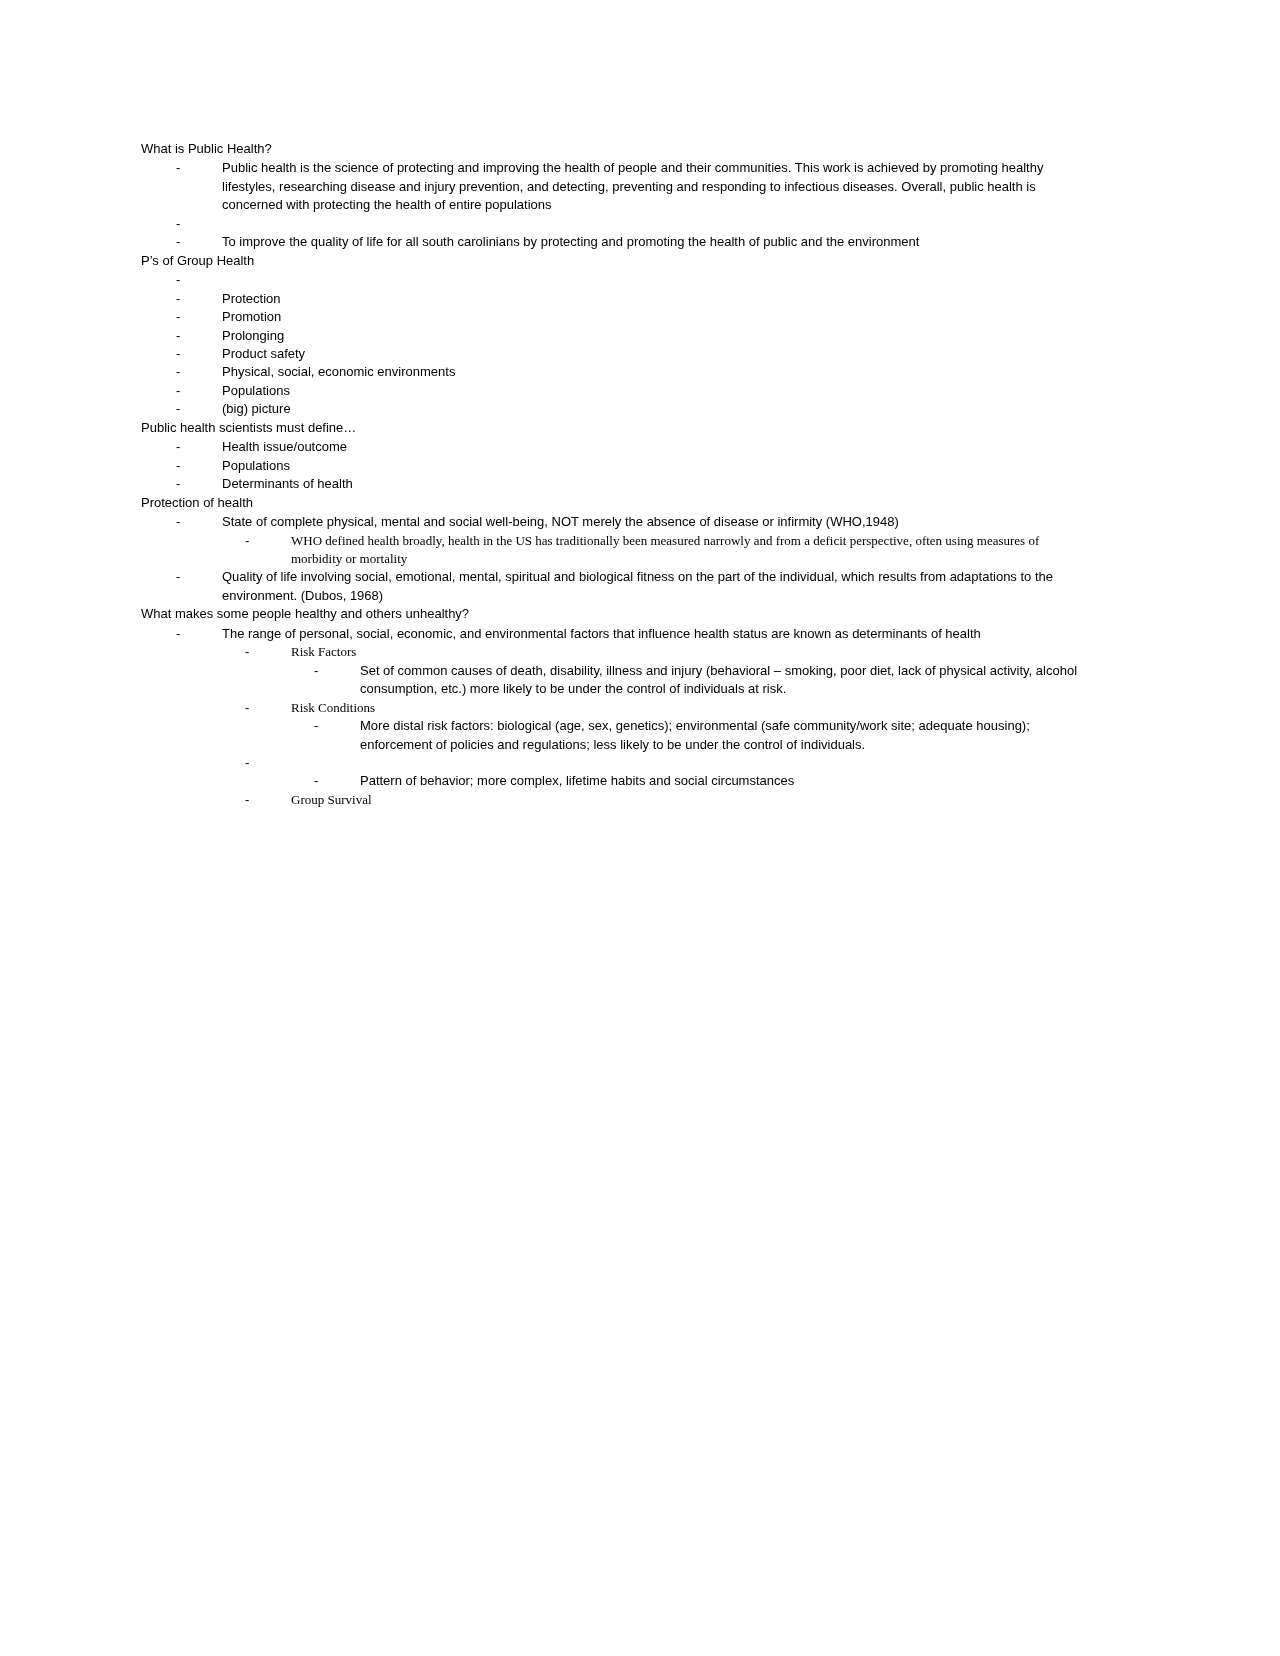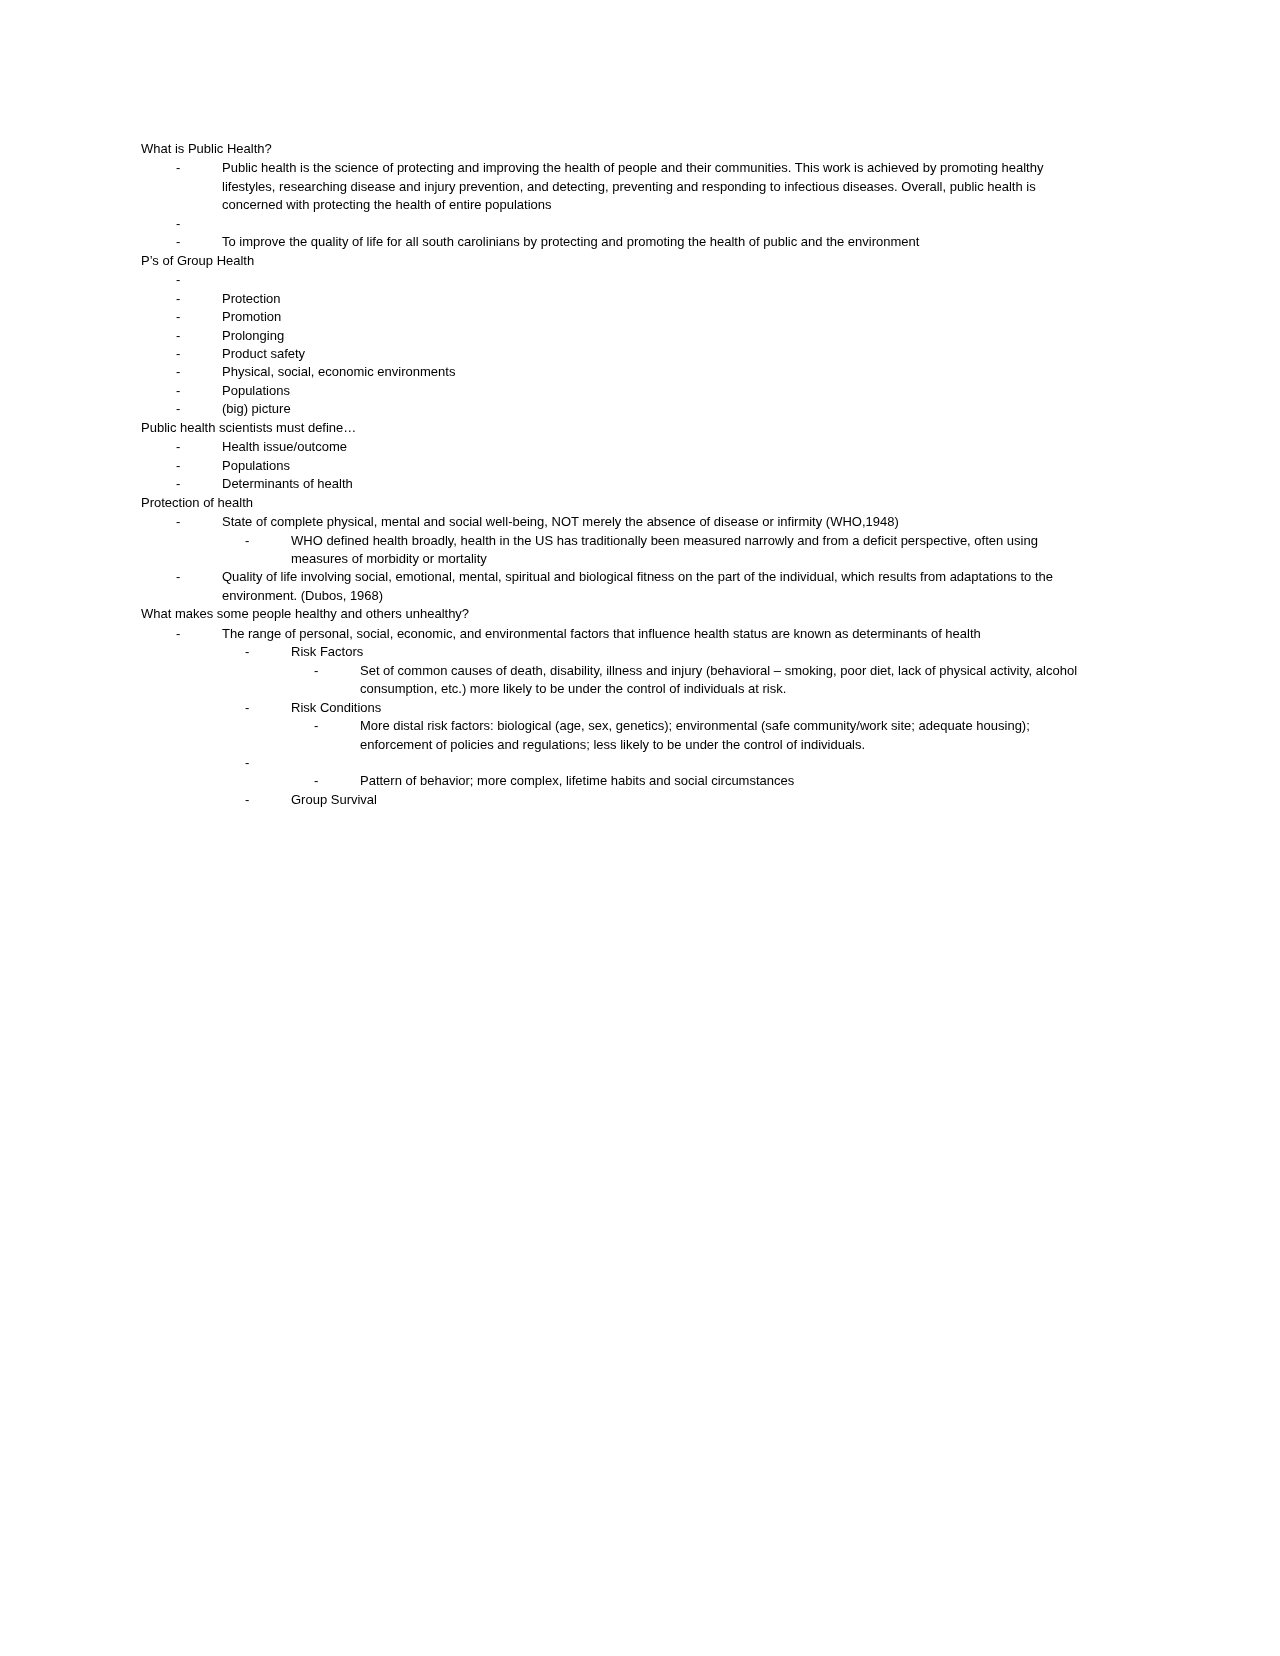--- a/index.html
+++ b/index.html
@@ -43,21 +43,21 @@
   }
   .txt {
     flex: 1 1 auto;
     margin-left: 12px;
   }
   .lvl1 { padding-left: 35px; }
   .lvl2 { padding-left: 104px; }
   .lvl3 { padding-left: 173px; }
 
   .lvl1 .txt { max-width: 855px; }
-  .lvl2 .txt { max-width: 790px; }
+  .lvl2 .txt { max-width: 790px; font-family: Liberation Serif, serif; }
   .lvl3 .txt { max-width: 730px; }
 </style>
 </head>
 <body>
 
 <div class="page">
   <div class="doc">
 
     <div>
       <div class="h-line">What is Public Health?</div>

